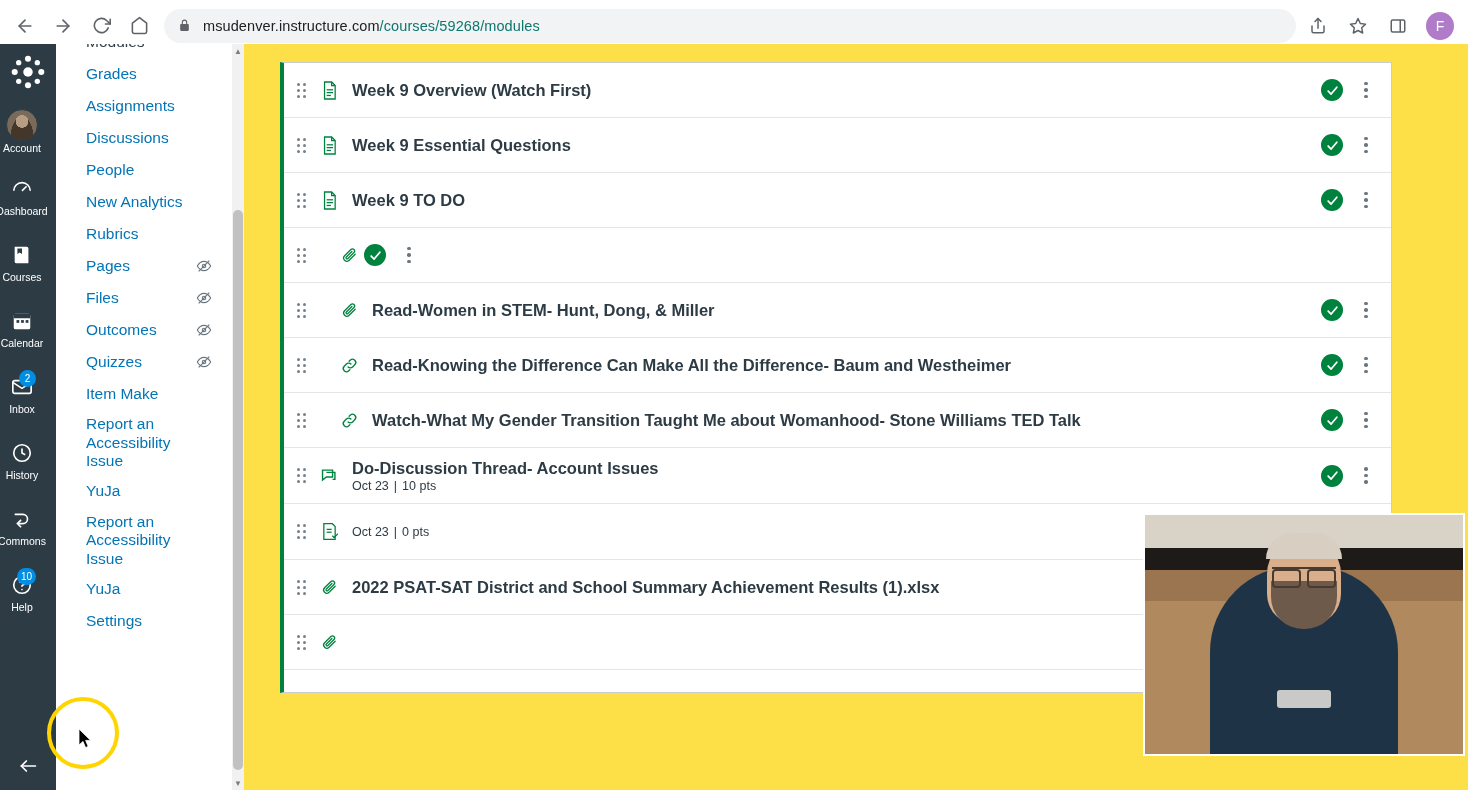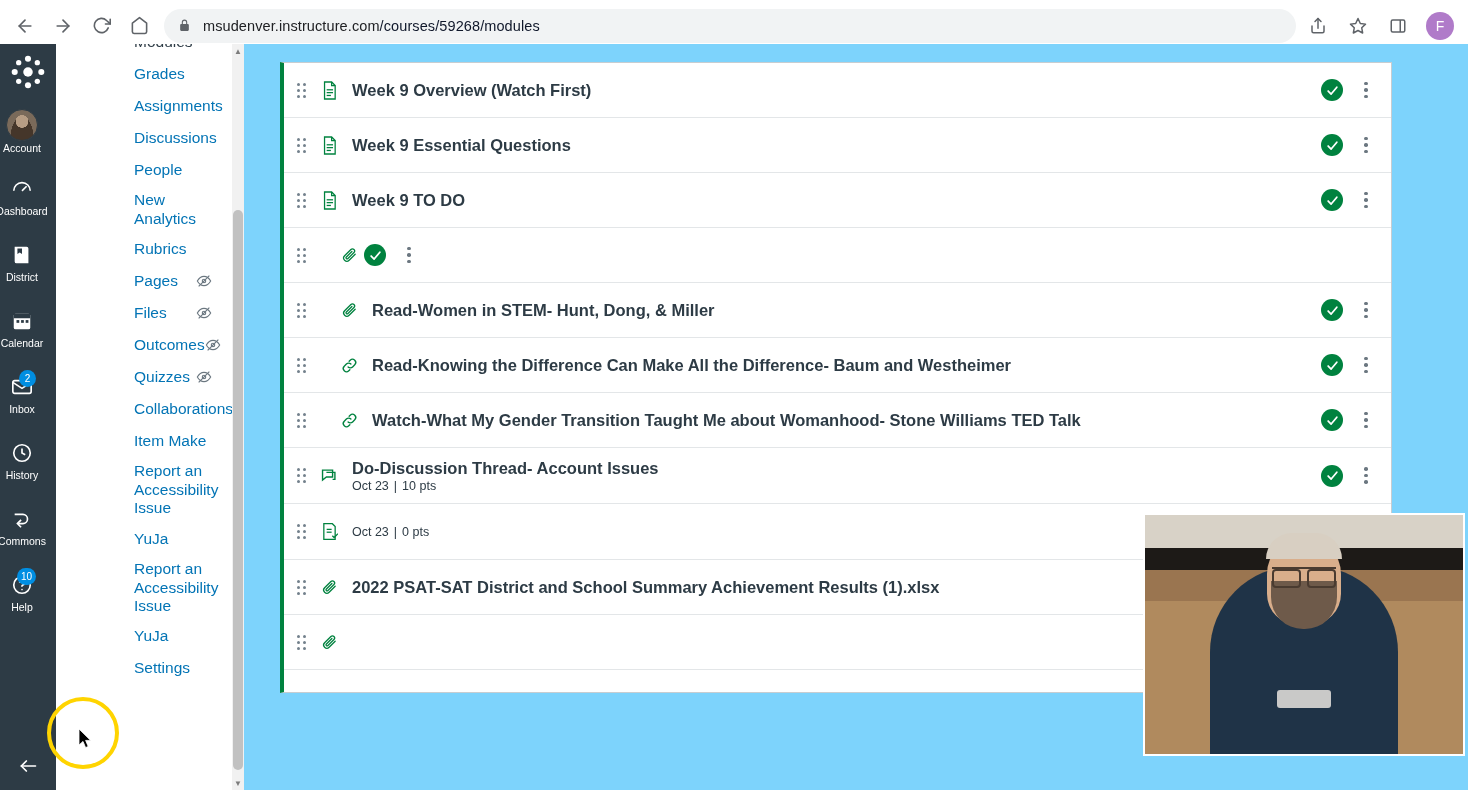--- a/index.html
+++ b/index.html
@@ -29,21 +29,21 @@
     flex: 1;
     height: 34px;
     margin: 0 10px 0 8px;
     background: #f1f3f4;
     border-radius: 17px;
     display: flex; align-items: center;
     padding: 0 14px;
   }
   .omnibox .lock { margin-right: 12px; display: flex; align-items: center; }
   .url { font-size: 14.5px; color: #202124; white-space: nowrap; letter-spacing: 0.1px; }
-  .url .dim { color: #0f172a; }
+  .url .dim { color: #0f766e; }
 
   .omni-right { display: flex; align-items: center; gap: 16px; padding-right: 14px; }
   .icon-btn { width: 24px; height: 24px; color: #5f6368; display: flex; align-items: center; justify-content: center; }
   .avatar-chip {
     width: 28px; height: 28px; border-radius: 50%;
     background: #b07bc9; color: #fff;
     display: flex; align-items: center; justify-content: center;
     font-size: 14px; font-weight: 500;
   }
 
@@ -84,21 +84,20 @@
     display: flex; align-items: center; justify-content: center;
     color: #fff;
   }
 
   
   .course-nav {
     position: absolute; top: 44px; left: 56px; width: 176px; height: 746px;
     background: #ffffff;
     overflow: hidden;
     padding-top: 0;
-    padding-left: 48px;
   }
   .cn-item {
     display: flex; align-items: center; justify-content: space-between;
     padding: 5px 20px 5px 30px;
     min-height: 32px;
   }
   .cn-link {
     font-size: 15.5px; color: #0374b5; line-height: 1.2;
   }
   .cn-link.partial { color: #2d3b45; }
@@ -116,21 +115,21 @@
     position: absolute; left: 0; width: 12px; height: 14px;
     display: flex; align-items: center; justify-content: center;
     color: #7c7c7c; font-size: 8px;
   }
   .cn-arrow-up { top: 44px; }
   .cn-arrow-dn { top: 776px; }
 
   
   .content {
     position: absolute; top: 44px; left: 244px; right: 0; bottom: 0;
-    background: #7dd3fc;
+    background: #fde047;
     overflow: hidden;
     padding-left: 35px;
   }
   .module-card {
     position: absolute; top: 18px; left: 36px; width: 1112px;
     border: 1px solid #c7cdd1;
     border-left: 4px solid #00823f;
     background: #ffffff;
   }
   .row {
@@ -328,21 +327,21 @@
     </span>
     <span class="gn-label">Dashboard</span>
   </div>
 
   <div class="gn-item">
     <span>
       <svg width="22" height="22" viewBox="0 0 24 24" fill="#fff">
           <path d="M4 3h13a2 2 0 0 1 2 2v16H6a2 2 0 0 1-2-2V3zm3 2v6l2.5-1.8L12 11V5H7z"></path>
         </svg>
     </span>
-    <span class="gn-label">District</span>
+    <span class="gn-label">Courses</span>
   </div>
 
   <div class="gn-item">
     <span>
       <svg width="22" height="22" viewBox="0 0 24 24" fill="#fff">
           <rect x="3" y="4" width="18" height="17" rx="2"></rect>
           <rect x="3" y="4" width="18" height="5" fill="#2d3b45"></rect>
           <rect x="6" y="11" width="3" height="3" fill="#2d3b45"></rect>
           <rect x="11" y="11" width="3" height="3" fill="#2d3b45"></rect>
           <rect x="16" y="11" width="3" height="3" fill="#2d3b45"></rect>
@@ -451,30 +450,20 @@
     <span class="cn-eye">
       <svg width="16" height="16" viewBox="0 0 24 24" fill="none" stroke="currentColor" stroke-width="1.7">
           <path d="M2 12s4-7 10-7 10 7 10 7-4 7-10 7S2 12 2 12z"></path>
           <circle cx="12" cy="12" r="2.6"></circle>
           <line x1="4" y1="20" x2="20" y2="4"></line>
         </svg>
     </span>
   </div>
   <div class="cn-item">
     <span class="cn-link">Quizzes</span>
-    <span class="cn-eye">
-      <svg width="16" height="16" viewBox="0 0 24 24" fill="none" stroke="currentColor" stroke-width="1.7">
-          <path d="M2 12s4-7 10-7 10 7 10 7-4 7-10 7S2 12 2 12z"></path>
-          <circle cx="12" cy="12" r="2.6"></circle>
-          <line x1="4" y1="20" x2="20" y2="4"></line>
-        </svg>
-    </span>
-  </div>
-  <div class="cn-item">
-    <span class="cn-link">Collaborations</span>
     <span class="cn-eye">
       <svg width="16" height="16" viewBox="0 0 24 24" fill="none" stroke="currentColor" stroke-width="1.7">
           <path d="M2 12s4-7 10-7 10 7 10 7-4 7-10 7S2 12 2 12z"></path>
           <circle cx="12" cy="12" r="2.6"></circle>
           <line x1="4" y1="20" x2="20" y2="4"></line>
         </svg>
     </span>
   </div>
 
   <div class="cn-item">

